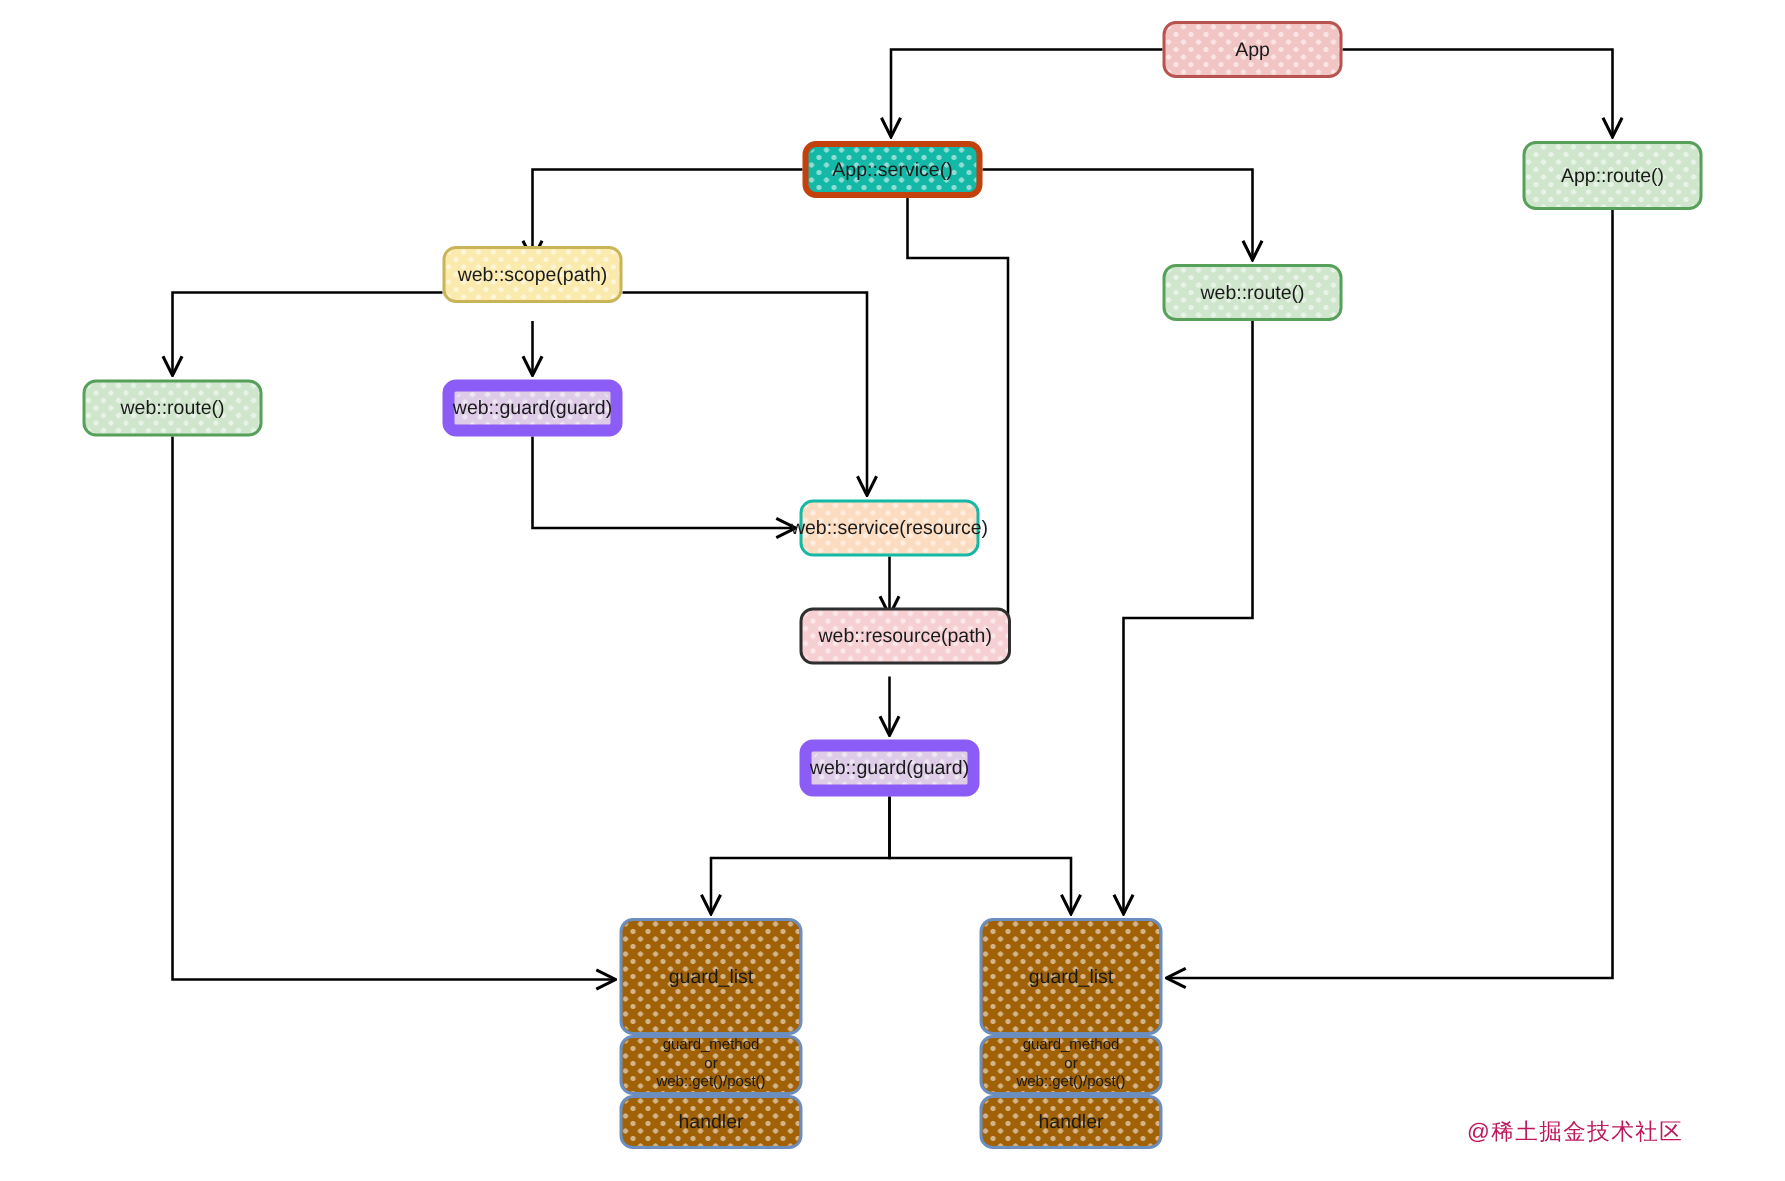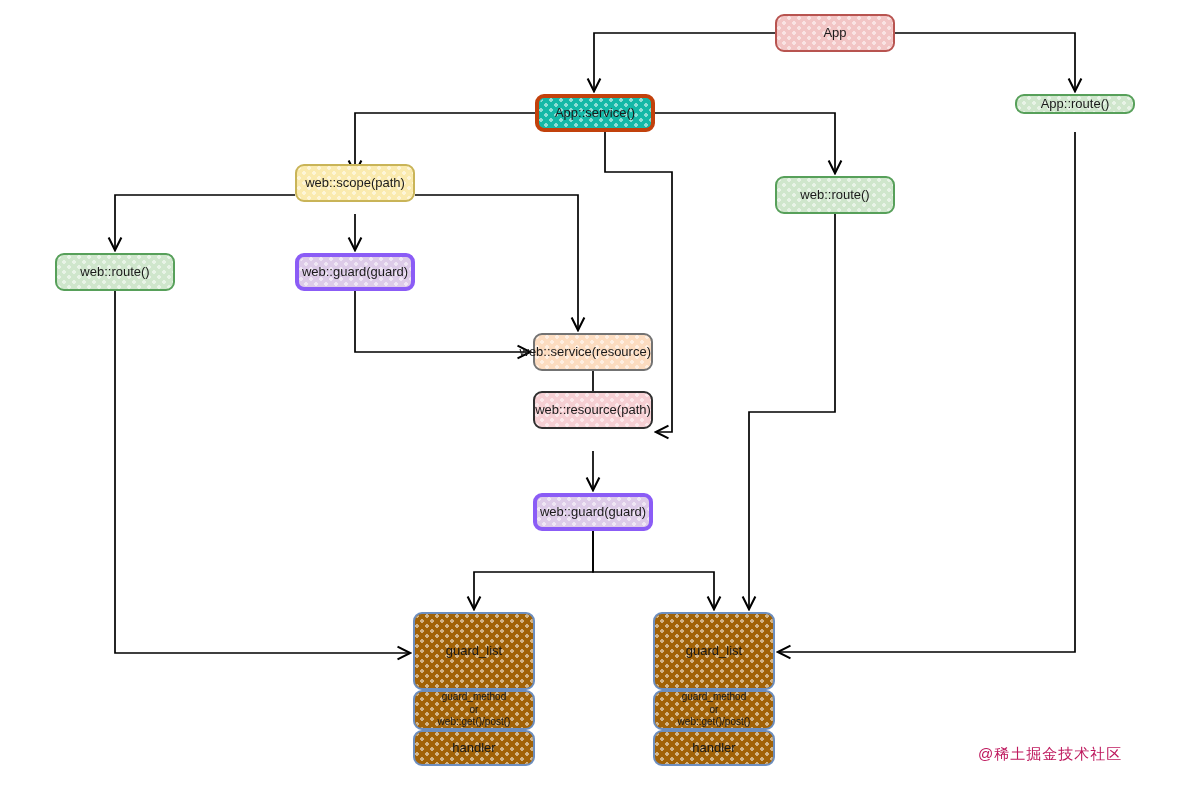--- a/index.html
+++ b/index.html
@@ -45,24 +45,24 @@
     border-radius: 8px;
     opacity: .55;
     background-image:
       radial-gradient(circle at 2px 2px, rgba(255,255,255,.95) 1.6px, transparent 1.9px),
       radial-gradient(circle at 7px 7px, rgba(255,255,255,.95) 1.6px, transparent 1.9px);
     background-size: 10px 10px, 10px 10px;
     z-index: 1;
   }
   .n-red    { background: #f2c5c5; border: 2px solid #b85450; }
   .n-orange { background: #14b8a6; border: 4px solid #c2410c; }
-  .n-orange2{ background: #fcdcc0; border: 2px solid #737373; justify-content: flex-end; }
+  .n-orange2{ background: #fcdcc0; border: 2px solid #14b8a6; }
   .n-green  { background: #cfe6cc; border: 2px solid #57a05a; }
   .n-yellow { background: #faeaae; border: 2px solid #c9b458; }
-  .n-purple { background: #ddcbe8; border: 4px solid #8b5cf6; }
+  .n-purple { background: #ddcbe8; border: 8px solid #8b5cf6; }
   .n-redk   { background: #f6cfd3; border: 2px solid #2f2f2f; }
   .n-blue   { background: #a16207; border: 2px solid #6c8ebf; }
   .stack-mid { font-size: 10px; white-space: normal; line-height: 1.25; }
   .watermark {
     position: absolute;
     font-size: 15px;
     color: #be185d;
     letter-spacing: 1px;
     white-space: nowrap;
     z-index: 1;
@@ -115,39 +115,39 @@
     </g>
   </svg>
 
   <div id="nodes-layer">
       <div class="node n-red" style="left: 775px; top: 14px; width: 120px; height: 38px;">
         <span class="lbl">App</span>
       </div>
       <div class="node n-orange" style="left: 535px; top: 94px; width: 120px; height: 38px;">
         <span class="lbl">App::service()</span>
       </div>
-      <div class="node n-green" style="left: 1015px; top: 94px; width: 120px; height: 20px;">
+      <div class="node n-green" style="left: 1015px; top: 94px; width: 120px; height: 46px;">
         <span class="lbl">App::route()</span>
       </div>
       <div class="node n-yellow" style="left: 295px; top: 164px; width: 120px; height: 38px;">
         <span class="lbl">web::scope(path)</span>
       </div>
       <div class="node n-green" style="left: 775px; top: 176px; width: 120px; height: 38px;">
         <span class="lbl">web::route()</span>
       </div>
       <div class="node n-green" style="left: 55px; top: 253px; width: 120px; height: 38px;">
         <span class="lbl">web::route()</span>
       </div>
       <div class="node n-purple" style="left: 295px; top: 253px; width: 120px; height: 38px;">
         <span class="lbl">web::guard(guard)</span>
       </div>
       <div class="node n-orange2" style="left: 533px; top: 333px; width: 120px; height: 38px;">
         <span class="lbl">web::service(resource)</span>
       </div>
-      <div class="node n-redk" style="left: 533px; top: 391px; width: 120px; height: 38px;">
+      <div class="node n-redk" style="left: 533px; top: 405px; width: 141px; height: 38px;">
         <span class="lbl">web::resource(path)</span>
       </div>
       <div class="node n-purple" style="left: 533px; top: 493px; width: 120px; height: 38px;">
         <span class="lbl">web::guard(guard)</span>
       </div>
     </div>
   <div id="stacks-layer">
       <div class="node n-blue" style="left: 413px; top: 612px; width: 122px; height: 78px;">
         <span class="lbl">
           <div>guard_list</div>

